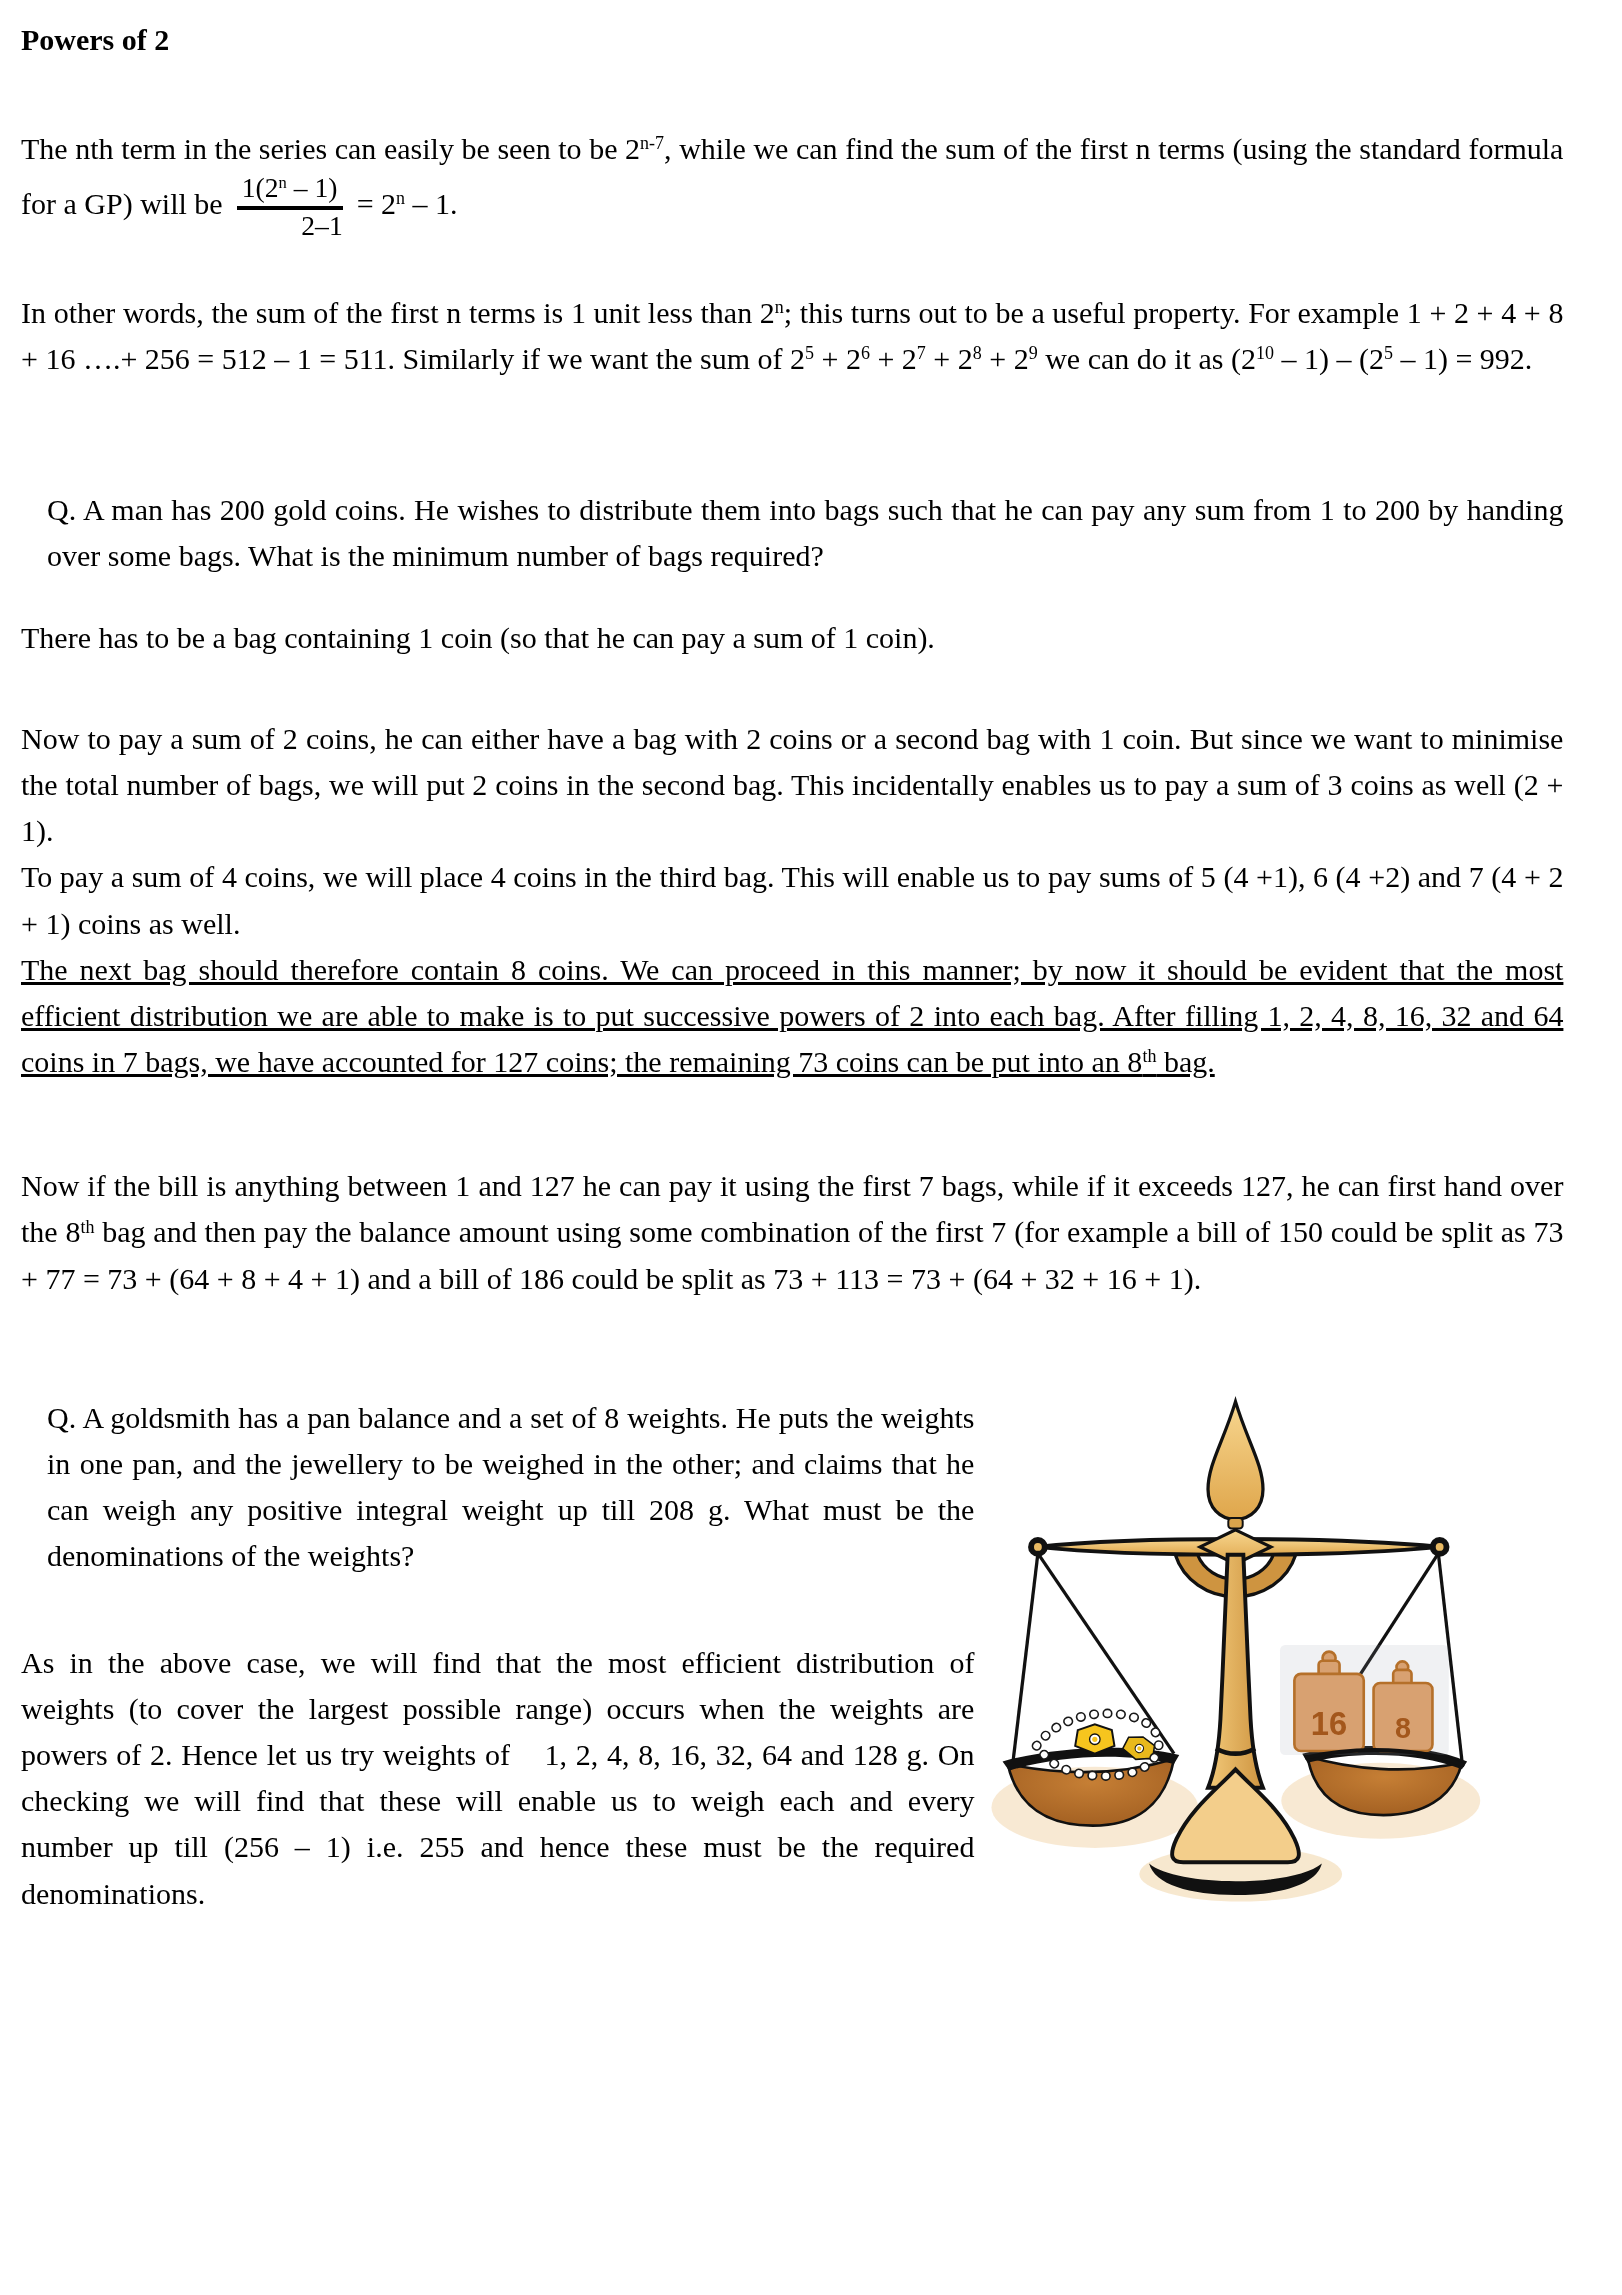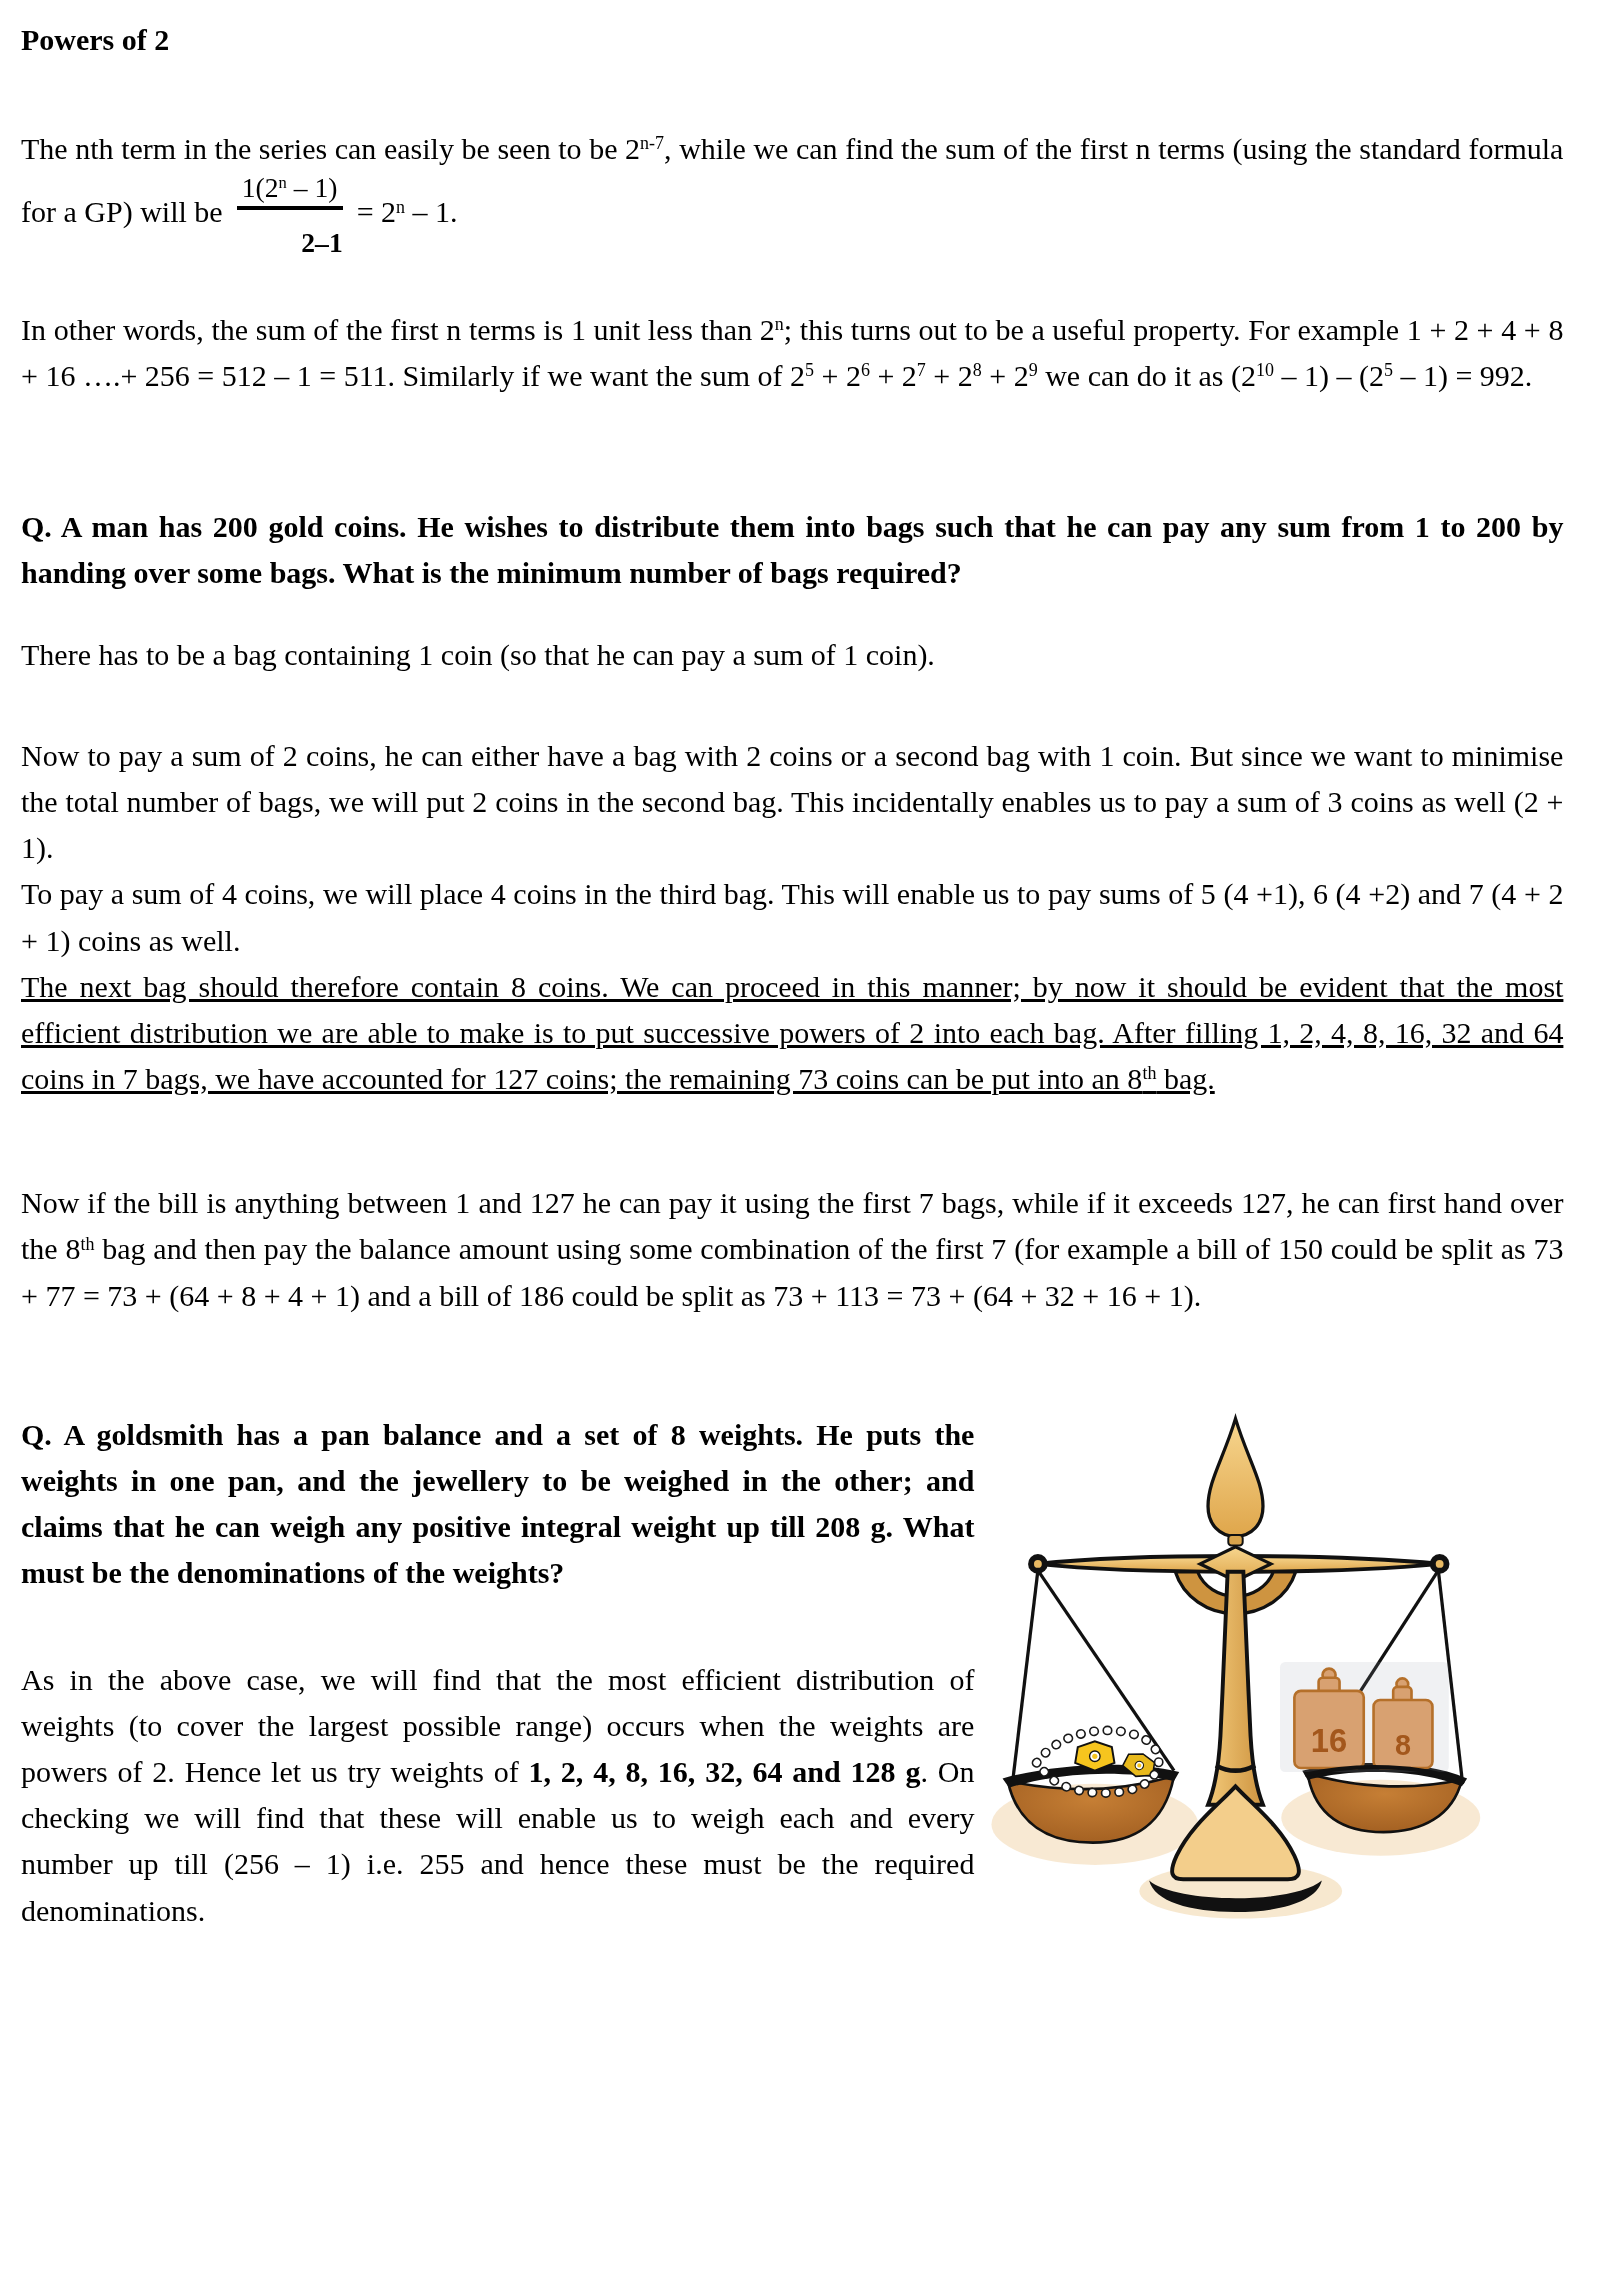--- a/index.html
+++ b/index.html
@@ -7,37 +7,37 @@
     width:1583px;height:2295px;box-sizing:border-box;
     padding:17px 19.6px 0 21px;
     background:#ffffff;color:#000;
     font-family:"Liberation Serif","DejaVu Serif",serif;
     font-size:30px;line-height:1.54;
     overflow:hidden;position:relative;
   }
   h1.title{font-size:30px;font-weight:bold;margin:0 0 63px 0;line-height:1.54;}
   p{margin:0;}
   .just{text-align:justify;}
-  .bold{font-weight:bold;}
+  .bold{font-weight:normal;margin-left:26px;}
   sup{font-size:60%;line-height:0;vertical-align:baseline;position:relative;top:-0.55em;}
   .p-intro{margin-bottom:42px;}
   .p-nth{margin-bottom:48px;}
   .p-property{margin-bottom:105px;}
   .p-range{margin-bottom:42px;}
   .q1{margin-bottom:35px;}
   .s1{margin-bottom:55px;}
   .s4{margin-bottom:78px;text-decoration:underline;}
   .p-bill{margin-bottom:93px;}
   .q2{margin-bottom:60px;}
   .frac{
     display:inline-block;text-align:right;vertical-align:middle;
     font-size:0.92em;line-height:1.15;margin:0 6.5px;
   }
   .frac .num{display:block;border-bottom:4.6px solid #000;padding:0 5.2px 2px 5.2px;}
-  .frac .den{display:block;padding-top:17px;font-weight:bold;}
+  .frac .den{display:block;padding-top:0;}
   .figure{
     float:right;width:589px;height:530px;margin:-13px 0 0 0;
     display:flex;align-items:flex-start;
   }
   .figure svg{display:block;}
   .wlabel{
     font-family:"Liberation Sans","DejaVu Sans",sans-serif;
     font-weight:bold;
   }
 </style>

